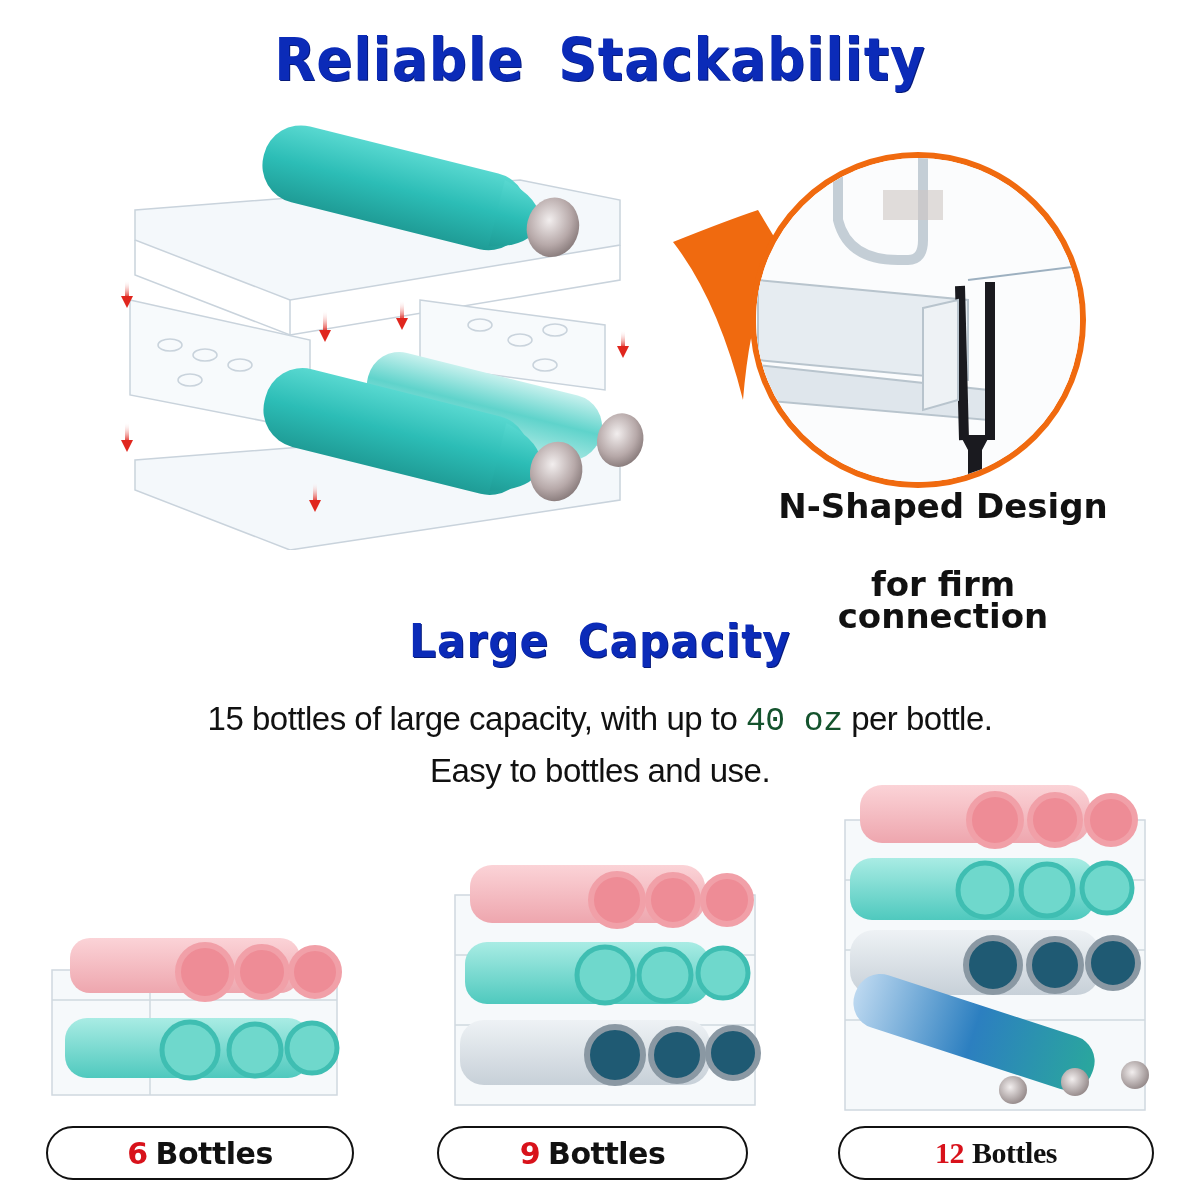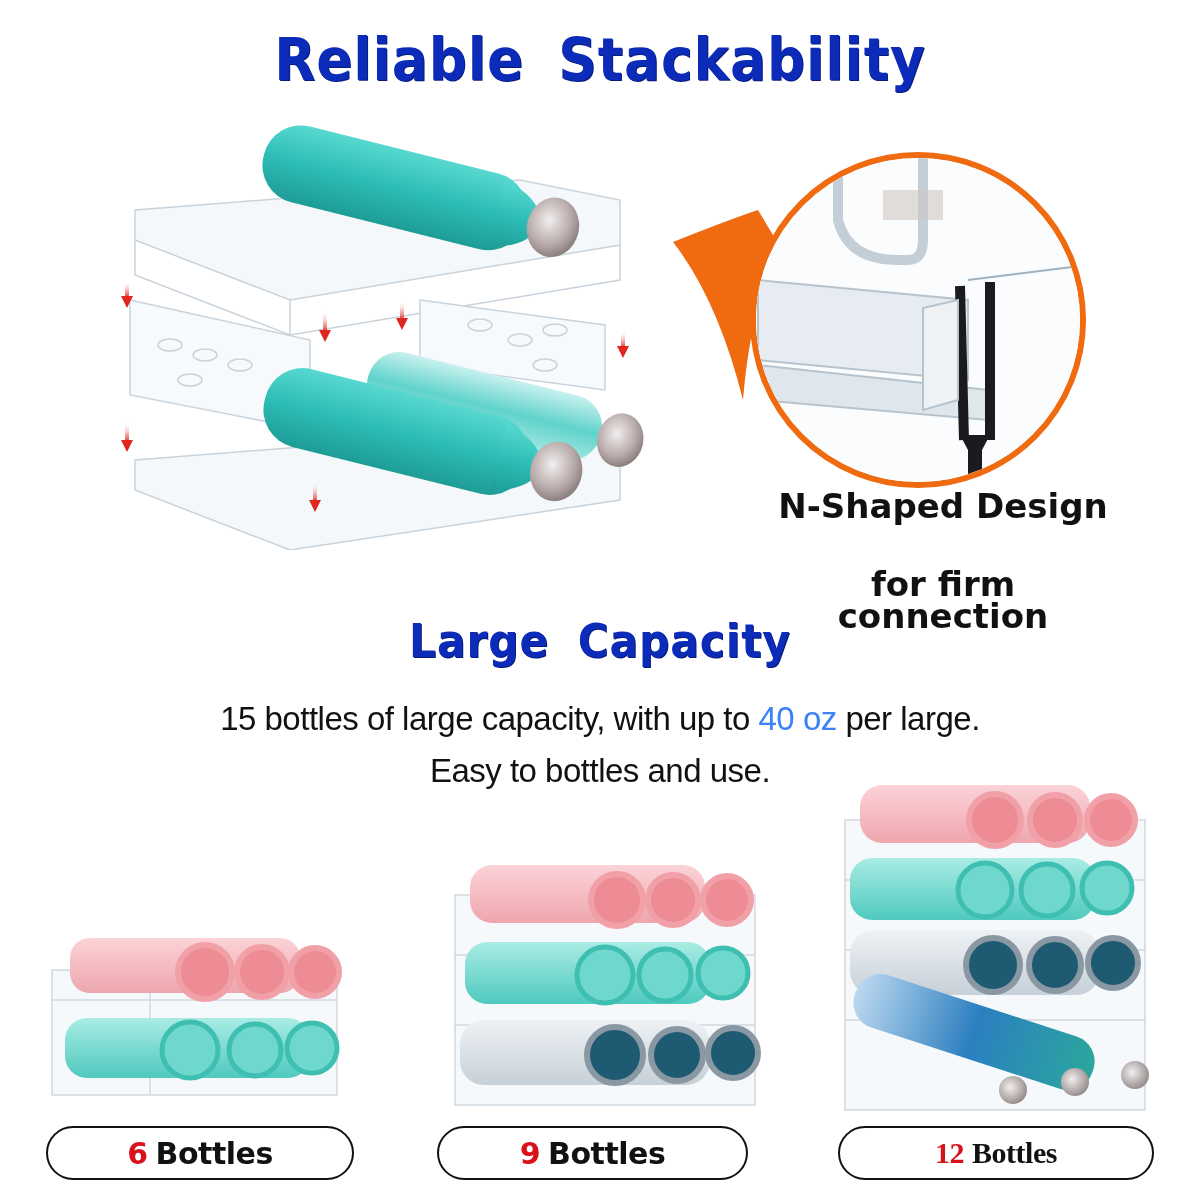--- a/index.html
+++ b/index.html
@@ -16,21 +16,21 @@
   #title-1 { top: 26px; font-size: 58px; word-spacing: 16px; }
   #title-2 { top: 614px; font-size: 46px; word-spacing: 14px; }
 
   .subtext {
     position: absolute; left: 0; width: 1200px; text-align: center;
     font-family: "Liberation Sans", sans-serif; font-size: 33px; color: #111;
     letter-spacing: -0.5px;
   }
   #sub-1 { top: 700px; }
   #sub-2 { top: 752px; }
-  .accent { color: #3b82f6; }
+  .accent { color: #14532d; font-family: Liberation Mono, monospace; }
 
   
   #stack-illustration { position: absolute; left: 100px; top: 100px; width: 600px; height: 450px; }
 
   
   #callout { position: absolute; left: 668px; top: 150px; width: 420px; height: 360px; }
 
   .caption {
     position: absolute; left: 768px; width: 350px; text-align: center;
     font-family: "DejaVu Sans", sans-serif; font-weight: bold; font-size: 34px; line-height: 32px;
@@ -164,21 +164,21 @@
     <path d="M292 285 L322 285 L314 300 L314 360 L300 360 L300 300 Z" fill="#1a1a1f"></path>
     <path d="M255 158 L290 150 L290 250 L255 260 Z" fill="#eef2f5" stroke="#b8c4cd" stroke-width="2"></path>
   </g>
 </svg>
 
 <div class="caption" style="top: 490px;">N-Shaped Design</div>
 <div class="caption" style="top: 522px; margin-top: 46px;">for firm connection</div>
 
 <div id="title-2" class="headline">Large  Capacity</div>
 
-<div id="sub-1" class="subtext"><span>15 bottles of large capacity, with up to </span><span class="accent">40 oz</span><span> per large.</span></div>
+<div id="sub-1" class="subtext"><span>15 bottles of large capacity, with up to </span><span class="accent">40 oz</span><span> per bottle.</span></div>
 <div id="sub-2" class="subtext">Easy to bottles and use.</div>
 
 <svg id="photo-6" class="product-photo" viewBox="0 0 330 200" xmlns="http://www.w3.org/2000/svg">
   <defs>
     <linearGradient id="pinkB" x1="0" y1="0" x2="0" y2="1">
         <stop offset="0" stop-color="#fbd3d7"></stop>
         <stop offset="1" stop-color="#eea6ae"></stop>
       </linearGradient>
     <linearGradient id="tealB" x1="0" y1="0" x2="0" y2="1">
         <stop offset="0" stop-color="#a9ece4"></stop>

